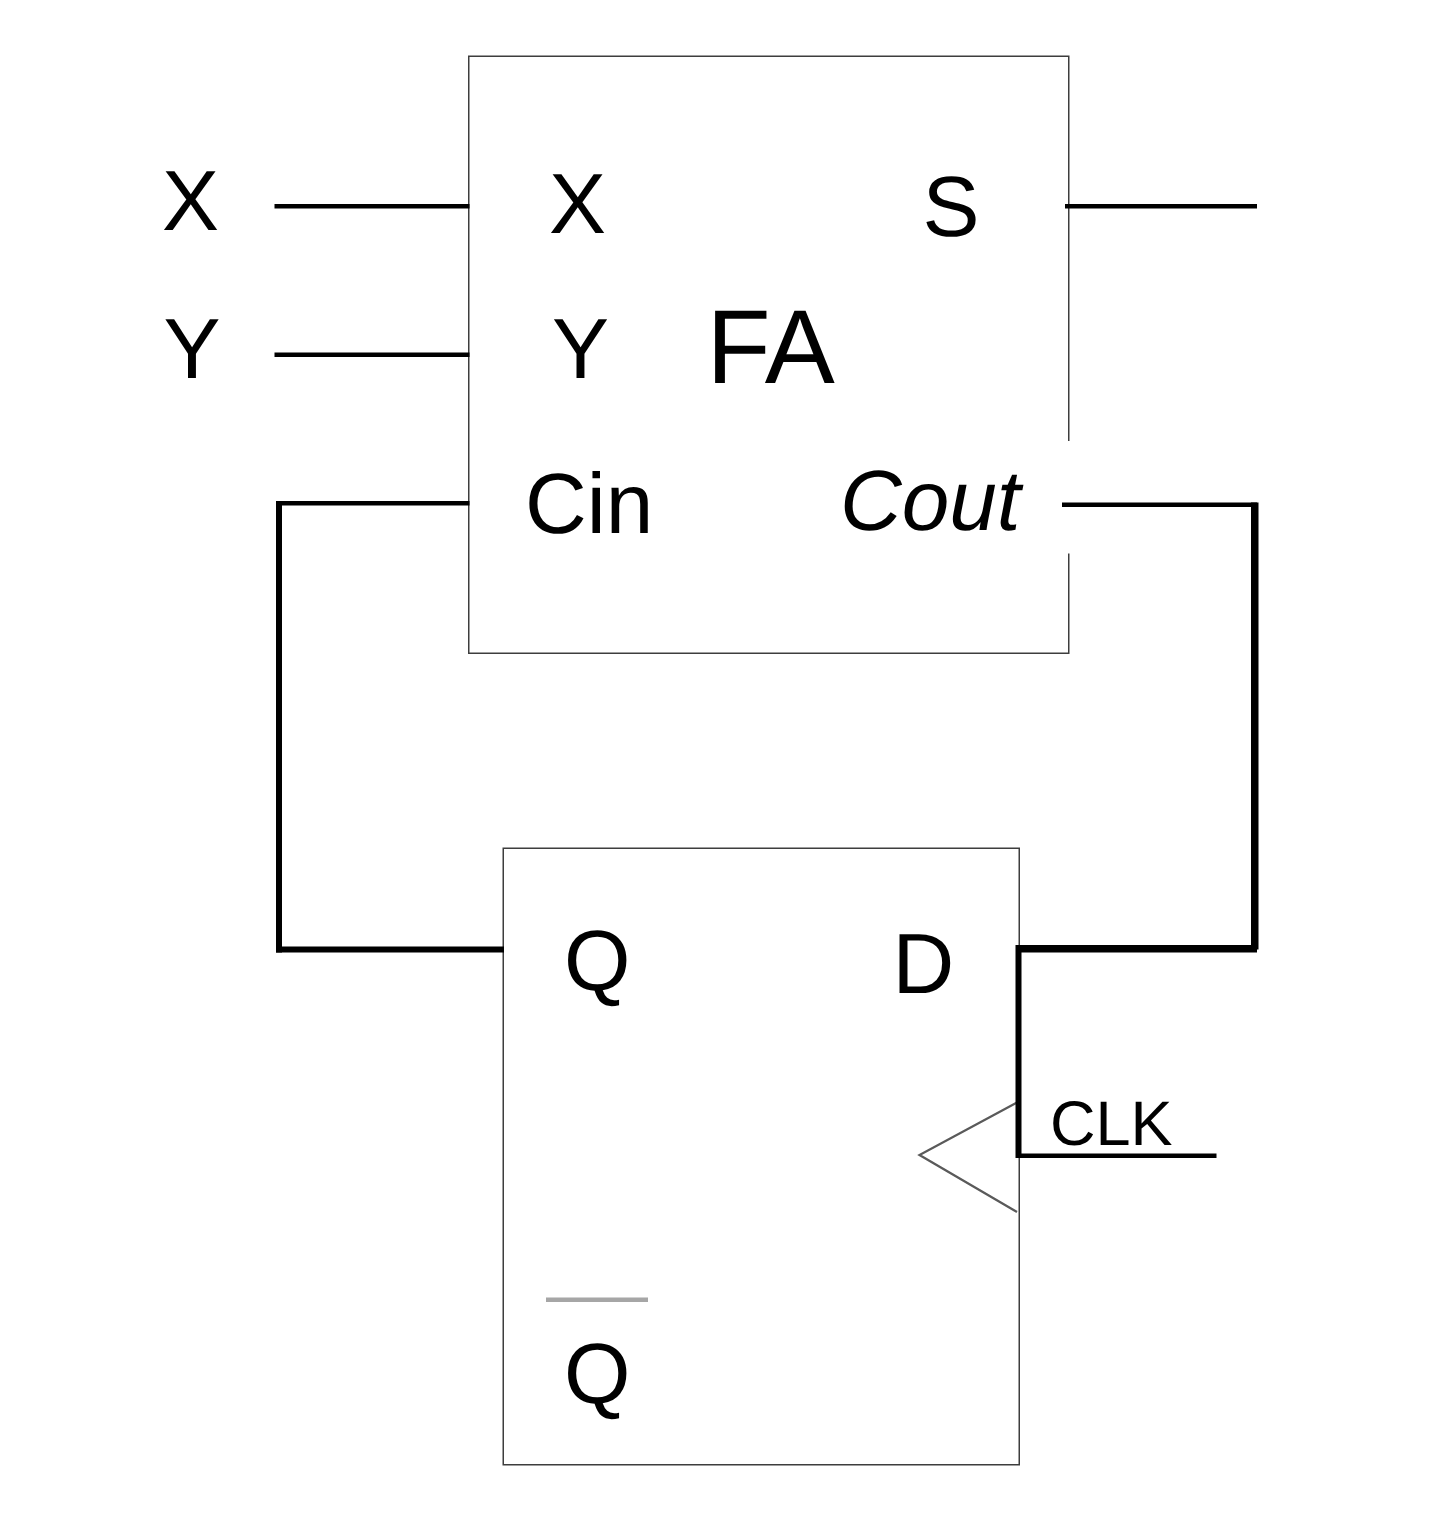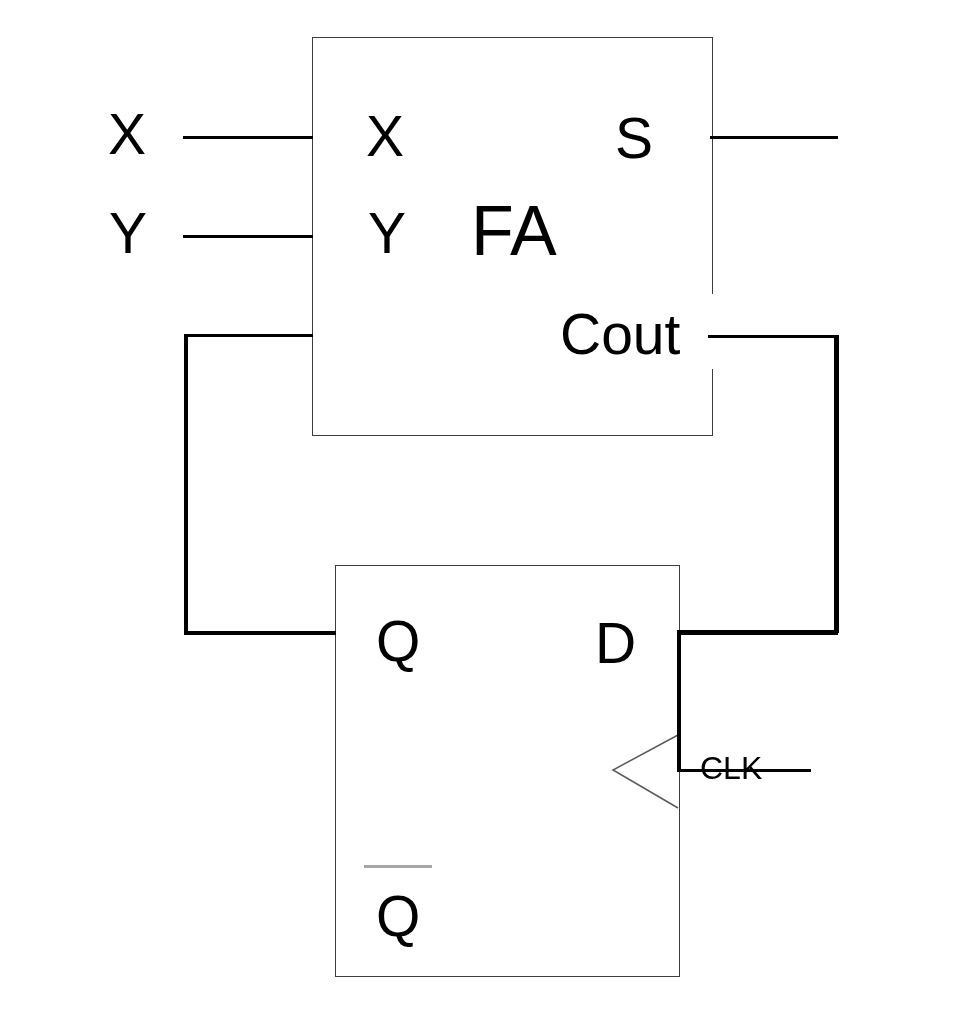--- a/index.html
+++ b/index.html
@@ -37,22 +37,21 @@
     font-size: 57px;
     line-height: 1;
     color: #000000;
     white-space: nowrap;
     z-index: 4;
   }
   .lbl-big {
     font-size: 70px;
   }
   .lbl-small {
-    font-size: 32px;
-    margin-top: 24px;
+    font-size: 42px;
   }
   .overline-bar {
     position: absolute;
     background: #a6a6a6;
     z-index: 4;
   }
   .tri-svg {
     position: absolute;
     z-index: 2;
   }
@@ -83,22 +82,23 @@
   <svg class="tri-svg" style="left:609px; top:731px;" width="72" height="80" viewBox="0 0 72 80">
     <polyline points="69,4 4,39 69,77" fill="none" stroke="#5a5a5a" stroke-width="1.5"></polyline>
   </svg>
 
   <div class="lbl" style="left:108px; top:106px;">X</div>
   <div class="lbl" style="left:109px; top:205px;">Y</div>
 
   <div class="lbl lbl-big" style="left:471px; top:196px;">FA</div>
   <div class="lbl" style="left:366px; top:108px;">X</div>
   <div class="lbl" style="left:368px; top:205px;">Y</div>
+  <div class="lbl" style="left:350px; top:308px;">Cin</div>
   <div class="lbl" style="left:615px; top:110px;">S</div>
-  <div class="lbl" style="left:560px; top:306px;">Cout</div>
+  <div class="lbl" style="left:560px; top:306px;font-style:italic;">Cout</div>
 
   <div class="lbl" style="left:376px; top:613px;">Q</div>
   <div class="lbl" style="left:595px; top:615px;">D</div>
   <div class="overline-bar" style="left:364px; top:865px; width:68px; height:2.5px;"></div>
   <div class="lbl" style="left:376px; top:888px;">Q</div>
   <div class="lbl lbl-small" style="left:700px; top:728px;">CLK</div>
 
 </div>
 
 </body></html>

